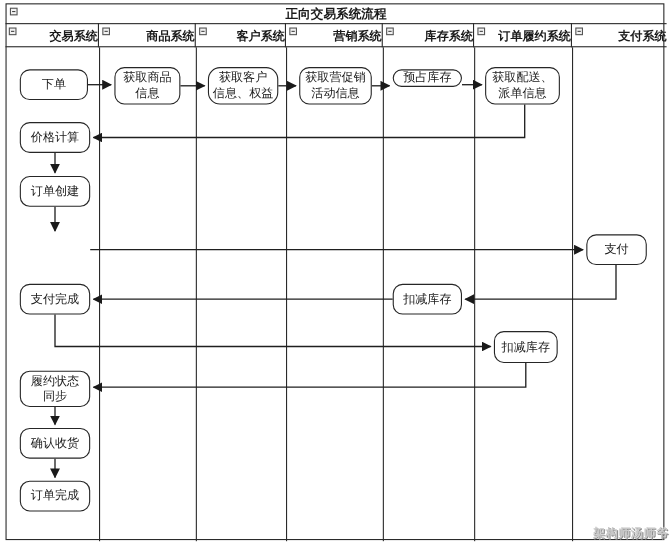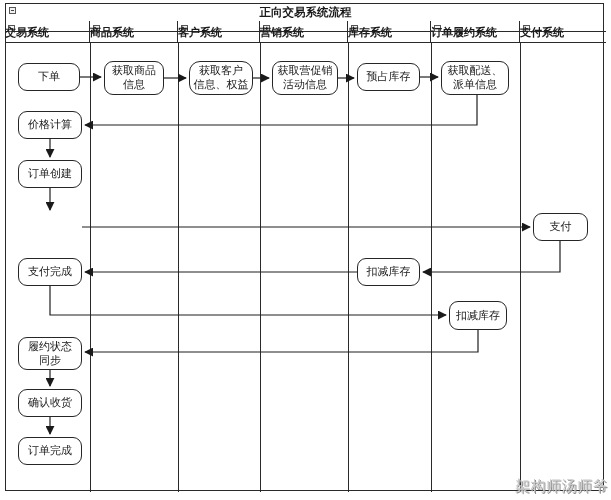--- a/index.html
+++ b/index.html
@@ -1,32 +1,32 @@
 <!DOCTYPE html>
 <html><head>
 <meta charset="utf-8">
 <style>
   html,body{margin:0;padding:0;background:#fff;}
   .stage{position:relative;width:611px;height:500px;background:#fff;
          font-family:"DejaVu Sans","Liberation Sans",sans-serif;color:#1a1a1a;overflow:hidden;}
   .frame{position:absolute;left:5px;top:3px;width:599px;height:488px;border:1.6px solid #2a2a2a;box-sizing:border-box;}
-  .title-row{position:absolute;left:5px;top:3px;width:601px;height:29px;border-bottom:1.5px solid #2a2a2a;box-sizing:border-box;}
+  .title-row{position:absolute;left:5px;top:3px;width:601px;height:19px;border-bottom:1.5px solid #2a2a2a;box-sizing:border-box;}
   .title-text{position:absolute;left:0;top:2px;width:100%;text-align:center;font-size:11.5px;font-weight:bold;}
   .hdr-row{position:absolute;left:5px;top:21px;width:601px;height:22px;border-bottom:1.5px solid #2a2a2a;box-sizing:border-box;}
   .hdr-cell{position:absolute;top:0;height:22px;border-right:1.2px solid #2a2a2a;box-sizing:border-box;}
   .hdr-cell.last{border-right:none;}
-  .hdr-label{position:absolute;left:0;top:4px;width:100%;text-align:left;font-size:11px;font-weight:bold;}
+  .hdr-label{position:absolute;left:0;top:4px;width:100%;text-align:right;font-size:11px;font-weight:bold;}
   .lane-line{position:absolute;top:43px;height:449px;width:0;border-left:1.2px solid #2a2a2a;}
   .ci{position:absolute;width:7px;height:7px;border:1px solid #555;background:#f2f2f2;box-sizing:border-box;}
   .ci::after{content:"";position:absolute;left:1px;right:1px;top:2px;border-top:1px solid #444;}
   .node{position:absolute;background:#fff;border:1.4px solid #262626;border-radius:9px;box-sizing:border-box;
         display:flex;align-items:center;justify-content:center;text-align:center;
         font-size:11px;line-height:1.25;white-space:pre-line;z-index:3;}
   svg.edges{position:absolute;left:0;top:0;z-index:2;pointer-events:none;}
-  .watermark{position:absolute;right:3px;top:477px;font-size:15px;font-weight:normal;color:#c9c9c9;
+  .watermark{position:absolute;right:3px;top:477px;font-size:11px;font-weight:bold;color:#c9c9c9;
              text-shadow:1px 1px 0 #8f8f8f;z-index:4;letter-spacing:0.5px;}
 </style>
 </head>
 <body>
 
 <div class="stage">
 
   <div class="frame"></div>
 
   <div class="title-row">
@@ -97,21 +97,21 @@
     </g>
   </svg>
 
   <div class="node" style="left:18px;top:63px;width:62px;height:28px;">下单</div>
   <div class="node" style="left:104px;top:61px;width:60px;height:34px;">获取商品
 信息</div>
   <div class="node" style="left:189px;top:61px;width:64px;height:34px;border-radius:11px;">获取客户
 信息、权益</div>
   <div class="node" style="left:272px;top:61px;width:66px;height:34px;">获取营促销
 活动信息</div>
-  <div class="node" style="left:357px;top:63px;width:63px;height:28px;text-align:right;">预占库存</div>
+  <div class="node" style="left:357px;top:63px;width:63px;height:16px;text-align:right;">预占库存</div>
   <div class="node" style="left:441px;top:61px;width:68px;height:34px;">获取配送、
 派单信息</div>
   <div class="node" style="left:18px;top:111px;width:64px;height:28px;">价格计算</div>
   <div class="node" style="left:18px;top:160px;width:64px;height:28px;">订单创建</div>
   <div class="node" style="left:533px;top:213px;width:55px;height:28px;">支付</div>
   <div class="node" style="left:357px;top:258px;width:63px;height:28px;">扣减库存</div>
   <div class="node" style="left:18px;top:258px;width:64px;height:28px;">支付完成</div>
   <div class="node" style="left:449px;top:301px;width:58px;height:29px;">扣减库存</div>
   <div class="node" style="left:18px;top:337px;width:64px;height:33px;">履约状态
 同步</div>

